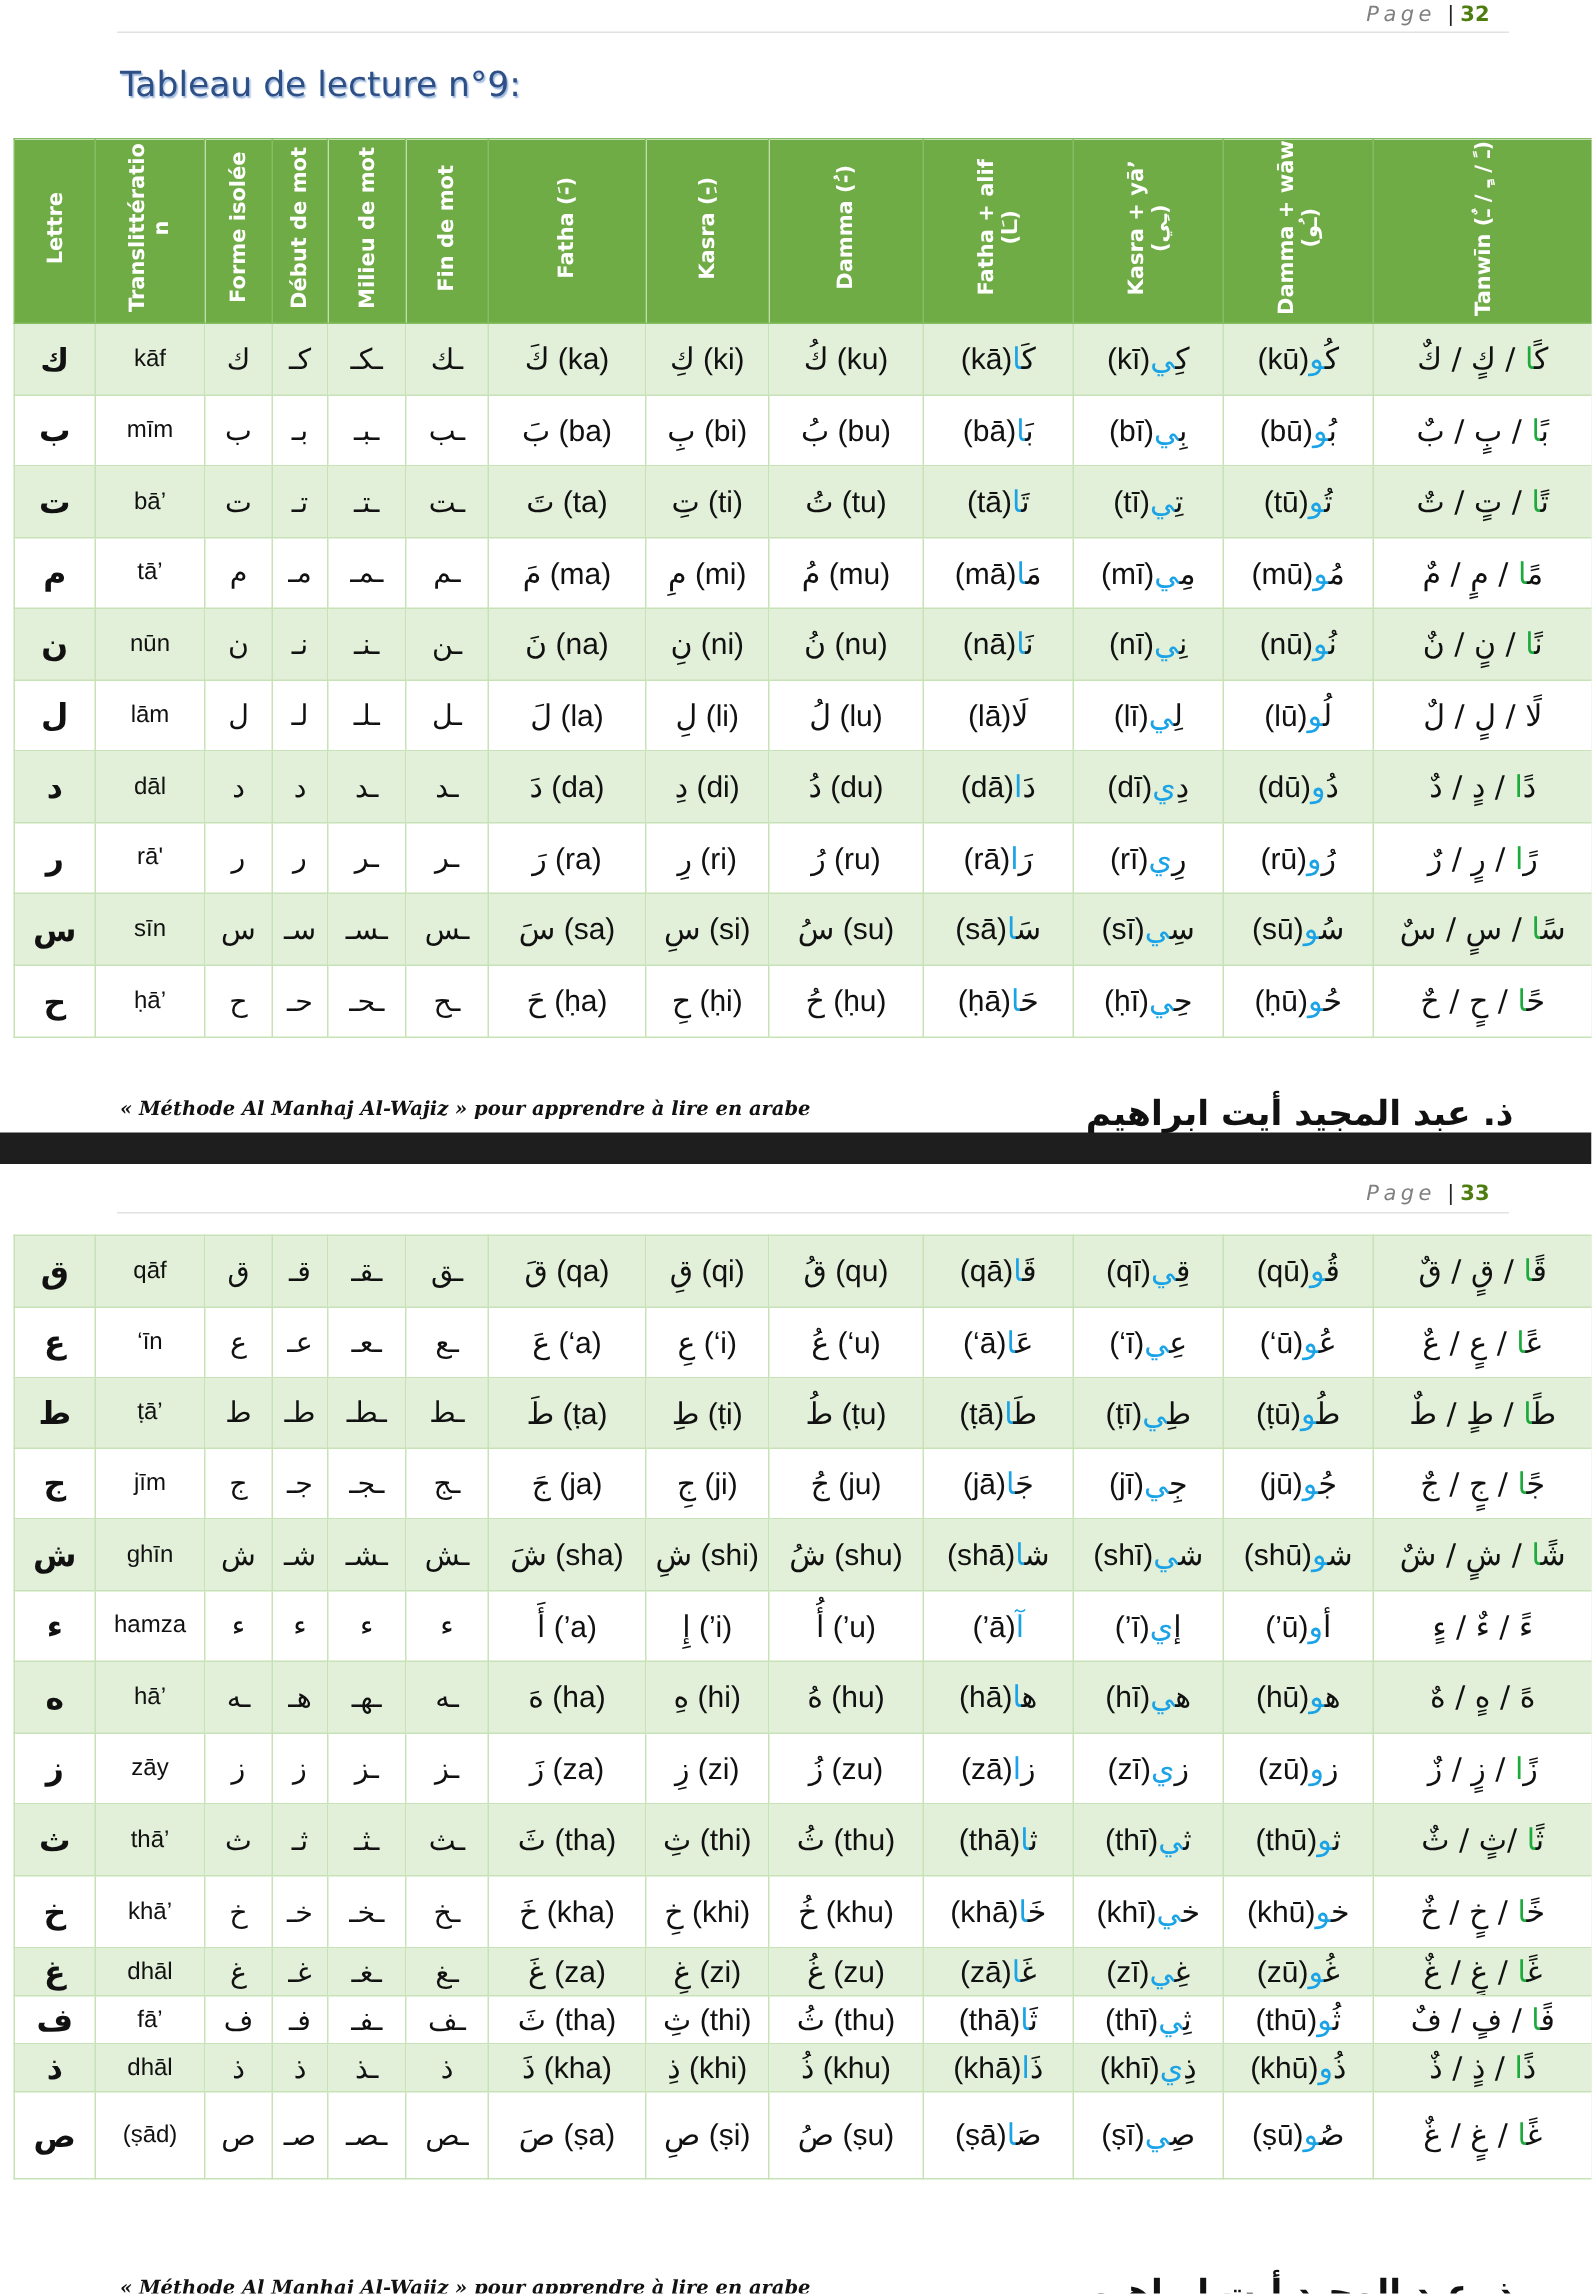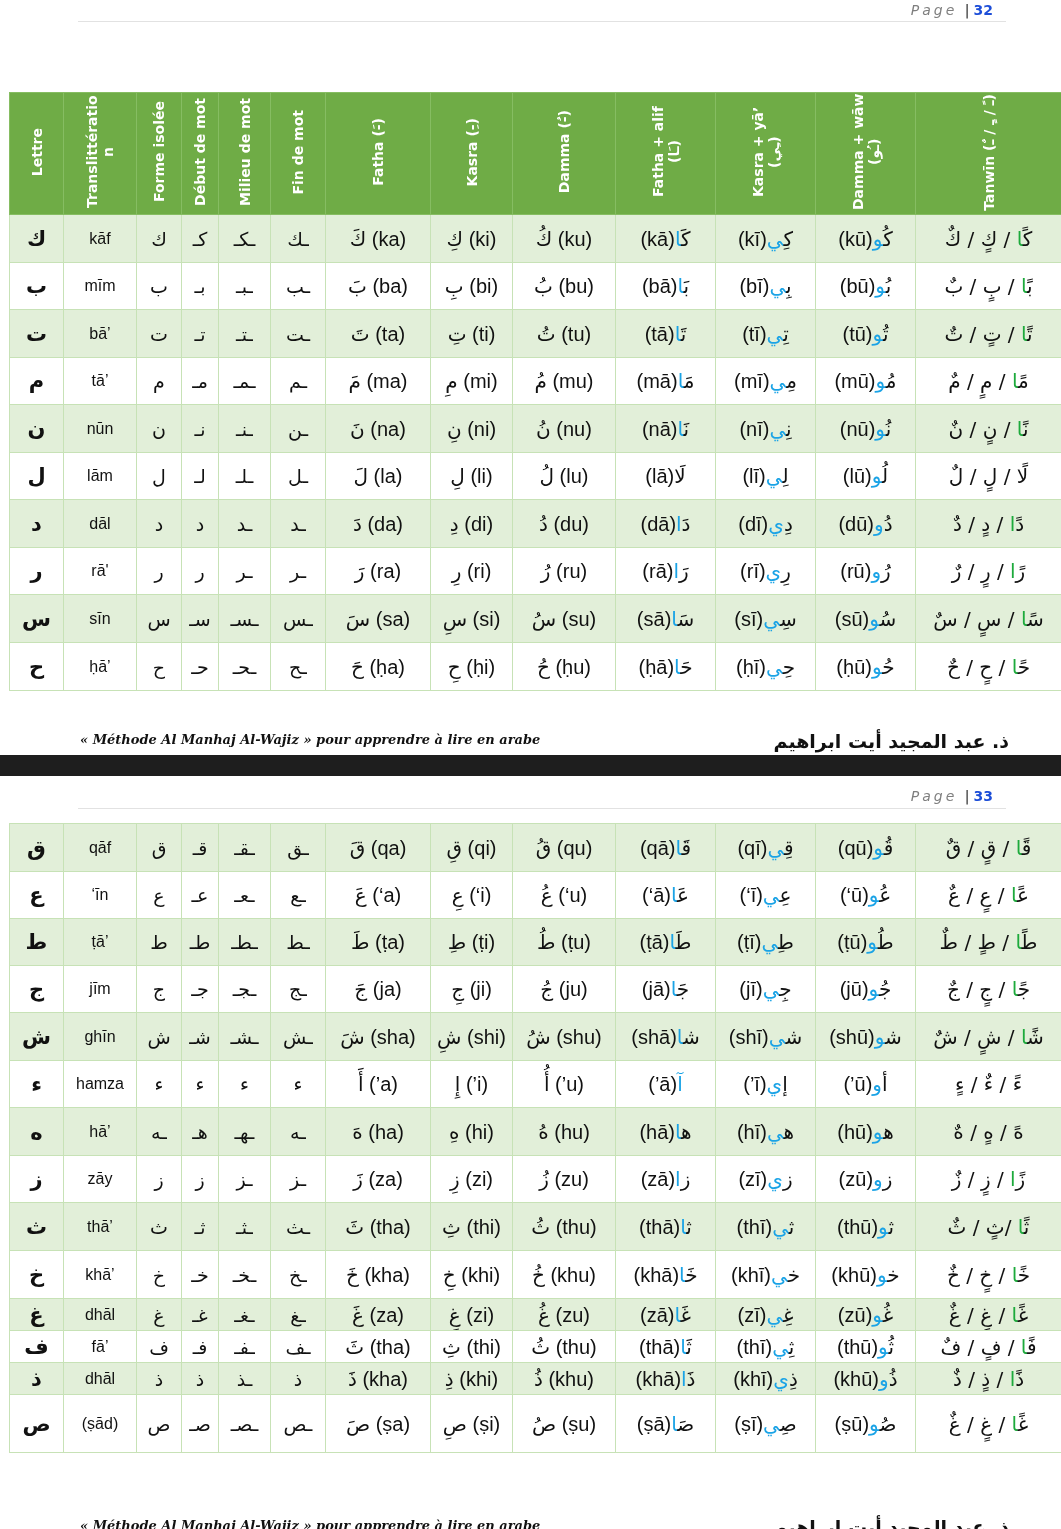--- a/index.html
+++ b/index.html
@@ -2,48 +2,49 @@
 <html><head>
 <meta charset="utf-8">
 <style>
   * { box-sizing: border-box; margin: 0; padding: 0; }
   body { width: 1061px; height: 1529px; background: #ffffff; font-family: "DejaVu Sans", sans-serif; position: relative; overflow: hidden; color: #111; }
   .page { position: absolute; left: 0; width: 1061px; background: #fff; }
   .page1 { top: 0; height: 755px; }
   .sep-bar { position: absolute; left: 0; top: 755px; width: 1061px; height: 21px; background: #1e1e1e; }
   .page2 { top: 776px; height: 600px; }
   .page-num { position: absolute; right: 68px; font-family: "DejaVu Sans", sans-serif; font-size: 14px; color: #7f7f7f; letter-spacing: 3px; font-style: italic; }
-  .page-num b { color: #1d4ed8; font-style: normal; letter-spacing: 0; font-weight: bold; margin-left: 4px; }
+  .page-num b { color: #4d7c0f; font-style: normal; letter-spacing: 0; font-weight: bold; margin-left: 4px; }
   .page-num .bar { color: #222; font-style: normal; letter-spacing: 0; }
   .header-rule { position: absolute; left: 78px; right: 55px; height: 1px; background: #e2e2e2; }
   .title { position: absolute; left: 80px; top: 44px; font-family: "DejaVu Sans", sans-serif; font-size: 23px; color: #2e4f86; text-shadow: 1px 1px 1px #9ab6dc; }
   table.lt { position: absolute; left: 9px; border-collapse: collapse; table-layout: fixed; width: 1052px; }
   table.lt td, table.lt th { border: 1px solid #c7e2b6; text-align: center; vertical-align: middle; overflow: hidden; white-space: nowrap; }
   table.lt th { background: #6fac46; color: #fff; border-color: #86bd62; height: 122px; font-weight: bold; font-size: 14px; }
   th .vt { display: inline-block; writing-mode: vertical-rl; transform: rotate(180deg); line-height: 16px; white-space: normal; text-align: center; max-height: 118px; }
   tr.g td { background: #e2efd9; }
   tr.w td { background: #ffffff; }
   td { font-size: 21px; color: #111; }
   td.letter { font-weight: bold; font-size: 21px; }
   td.translit { font-size: 16px; font-family: "Liberation Sans", sans-serif; }
   td.form { font-size: 19px; }
   td.vowel { font-size: 20px; font-family: "Liberation Sans", sans-serif; }
   .ar { font-family: "DejaVu Sans", sans-serif; }
   .blue { color: #1aa3e6; }
   .green { color: #1daa3c; }
   .footer { position: absolute; left: 0; width: 1061px; height: 30px; margin-top: 24px; }
   .footer-left { position: absolute; left: 80px; font-family: "DejaVu Serif", serif; font-style: italic; font-weight: bold; font-size: 13px; color: #111; }
-  .footer-right { position: absolute; right: 52px; font-family: "DejaVu Sans", sans-serif; font-weight: bold; font-size: 19px; color: #111; direction: rtl; }
+  .footer-right { position: absolute; right: 52px; font-family: "DejaVu Sans", sans-serif; font-weight: bold; font-size: 23px; color: #111; direction: rtl; }
 </style>
 </head>
 <body>
 
 <div class="page page1">
   <div class="page-num" style="top:2px;"><span>Page</span> <span class="bar">|</span><b>32</b></div>
   <div class="header-rule" style="top:21px;"></div>
+  <div class="title">Tableau de lecture n°9:</div>
 
   <table class="lt" id="table-p1" style="top:92px;">
     <colgroup>
       <col style="width:54px">
         <col style="width:73px">
         <col style="width:45px">
         <col style="width:37px">
         <col style="width:52px">
         <col style="width:55px">
         <col style="width:105px">

